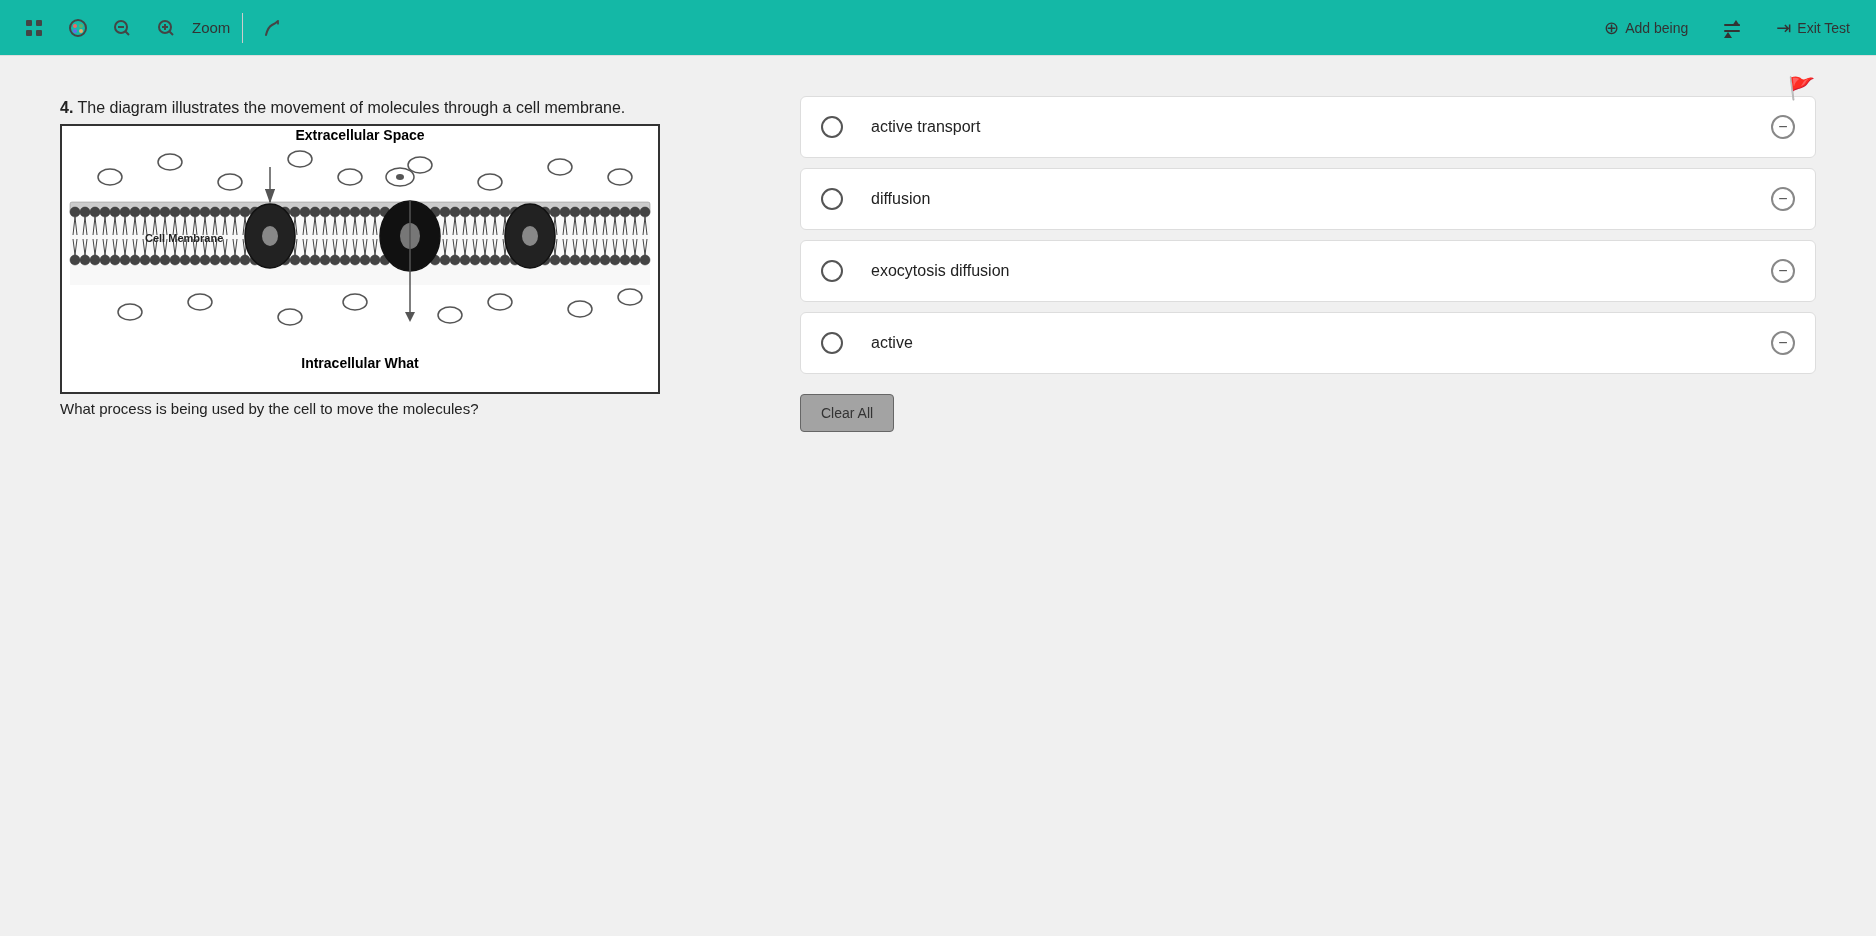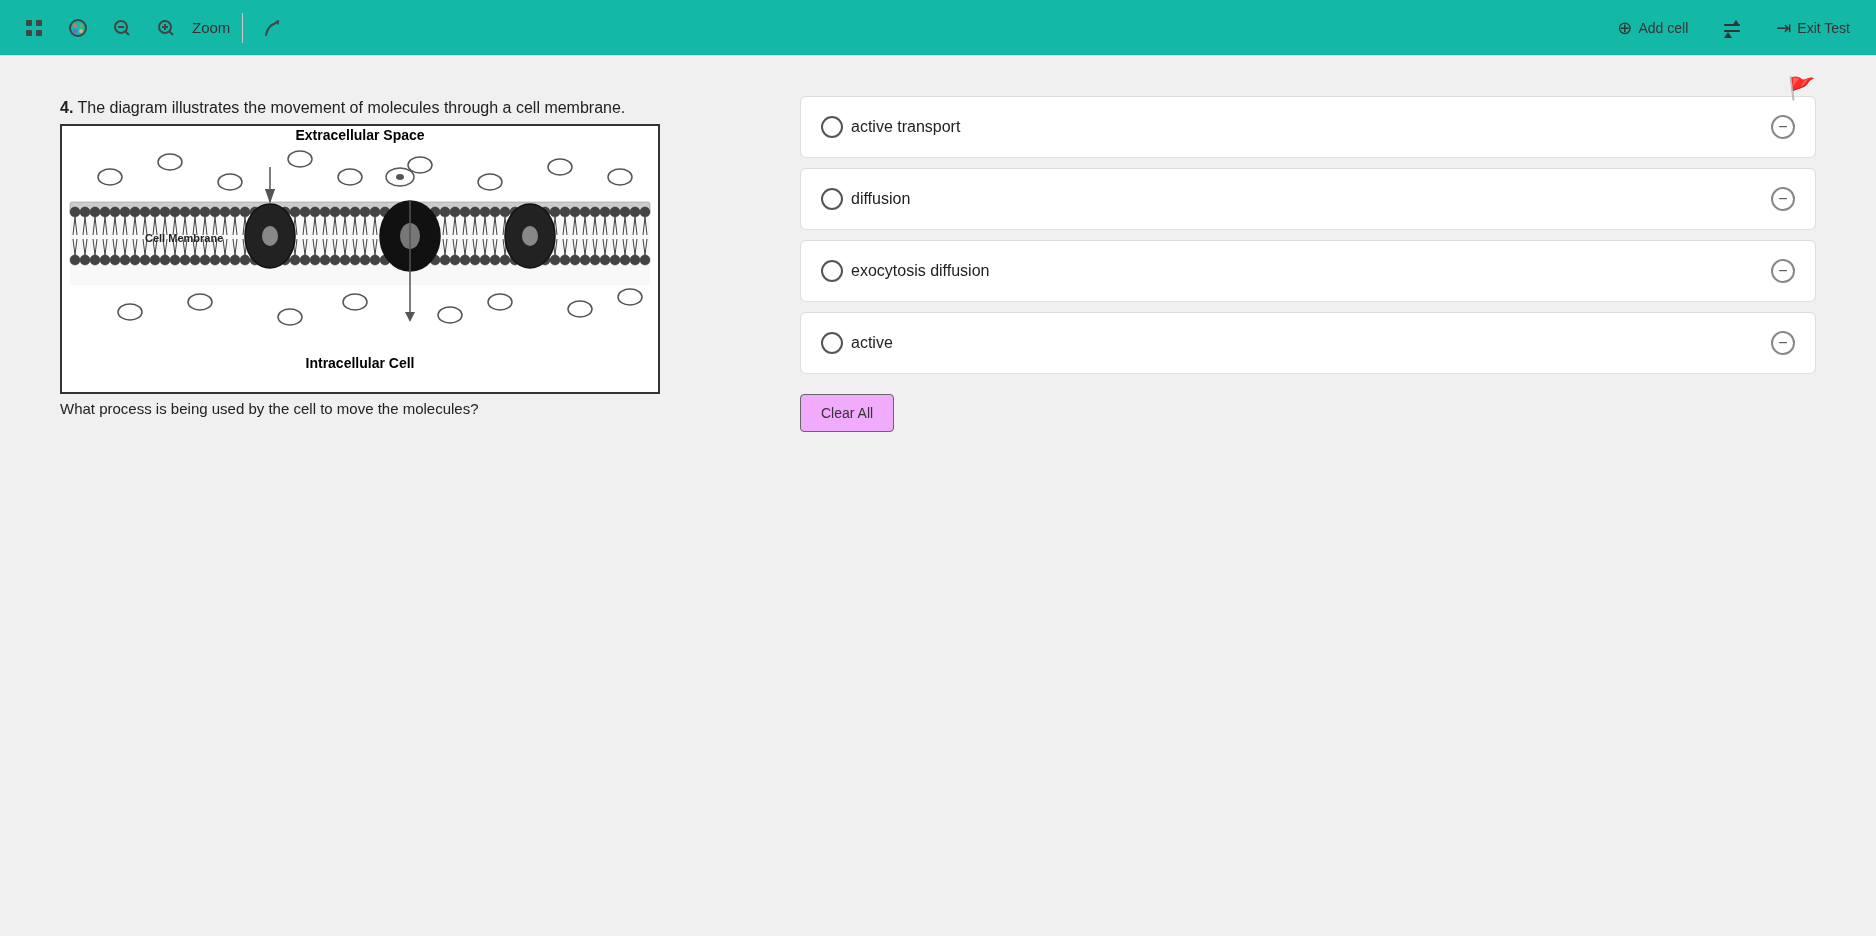--- a/index.html
+++ b/index.html
@@ -170,21 +170,21 @@
       margin-bottom: 10px;
       display: flex;
       align-items: center;
       justify-content: space-between;
       cursor: pointer;
     }
 
     .answer-left {
       display: flex;
       align-items: center;
-      gap: 8px;
+      gap: 28px;
     }
 
     .radio-circle {
       width: 22px;
       height: 22px;
       border-radius: 50%;
       border: 2px solid #555;
       background: white;
       flex-shrink: 0;
     }
@@ -203,21 +203,21 @@
       display: flex;
       align-items: center;
       justify-content: center;
       cursor: pointer;
       font-size: 16px;
       color: #555;
       line-height: 1;
     }
 
     .clear-all-btn {
-      background: #f0abfc;
+      background: #a3a3a3;
       border: 1px solid #666;
       border-radius: 4px;
       padding: 10px 20px;
       font-size: 14px;
       color: #333;
       cursor: pointer;
       width: fit-content;
       margin-top: 10px;
     }
   </style>
@@ -263,21 +263,21 @@
     <button class="toolbar-icon-btn" title="Draw">
       <svg width="22" height="22" viewBox="0 0 22 22">
         <path d="M4 18 Q6 10 10 8 Q14 6 16 4" fill="none" stroke="#444" stroke-width="2" stroke-linecap="round"></path>
         <path d="M16 4 Q18 6 16 8 Q14 6 16 4Z" fill="#444"></path>
       </svg>
     </button>
   </div>
   <div class="toolbar-right">
     <button class="toolbar-btn">
       <span style="font-size:18px;">⊕</span>
-      <span>Add cell</span>
+      <span>Add being</span>
     </button>
     <button class="toolbar-icon-btn">
       <svg width="20" height="20" viewBox="0 0 20 20">
         <rect x="2" y="6" width="16" height="2" rx="1" fill="#333"></rect>
         <polygon points="14,2 18,8 10,8" fill="#333"></polygon>
         <rect x="2" y="12" width="16" height="2" rx="1" fill="#333"></rect>
         <polygon points="6,14 10,20 2,20" fill="#333"></polygon>
       </svg>
     </button>
     <button class="toolbar-btn">
@@ -713,21 +713,21 @@
 
         <ellipse cx="60" cy="165" rx="12" ry="8" fill="none" stroke="#555" stroke-width="1.5"></ellipse>
         <ellipse cx="130" cy="155" rx="12" ry="8" fill="none" stroke="#555" stroke-width="1.5"></ellipse>
         <ellipse cx="220" cy="170" rx="12" ry="8" fill="none" stroke="#555" stroke-width="1.5"></ellipse>
         <ellipse cx="285" cy="155" rx="12" ry="8" fill="none" stroke="#555" stroke-width="1.5"></ellipse>
         <ellipse cx="380" cy="168" rx="12" ry="8" fill="none" stroke="#555" stroke-width="1.5"></ellipse>
         <ellipse cx="430" cy="155" rx="12" ry="8" fill="none" stroke="#555" stroke-width="1.5"></ellipse>
         <ellipse cx="510" cy="162" rx="12" ry="8" fill="none" stroke="#555" stroke-width="1.5"></ellipse>
         <ellipse cx="560" cy="150" rx="12" ry="8" fill="none" stroke="#555" stroke-width="1.5"></ellipse>
       </svg>
-      <div class="diagram-label-bottom">Intracellular Cell</div>
+      <div class="diagram-label-bottom">Intracellular What</div>
     </div>
 
     <div class="sub-question">What process is being used by the cell to move the molecules?</div>
   </div>
 
   <div class="answers-panel">
     <button class="flag-btn" title="Flag question">🚩</button>
 
     <div class="answer-option">
       <div class="answer-left">

